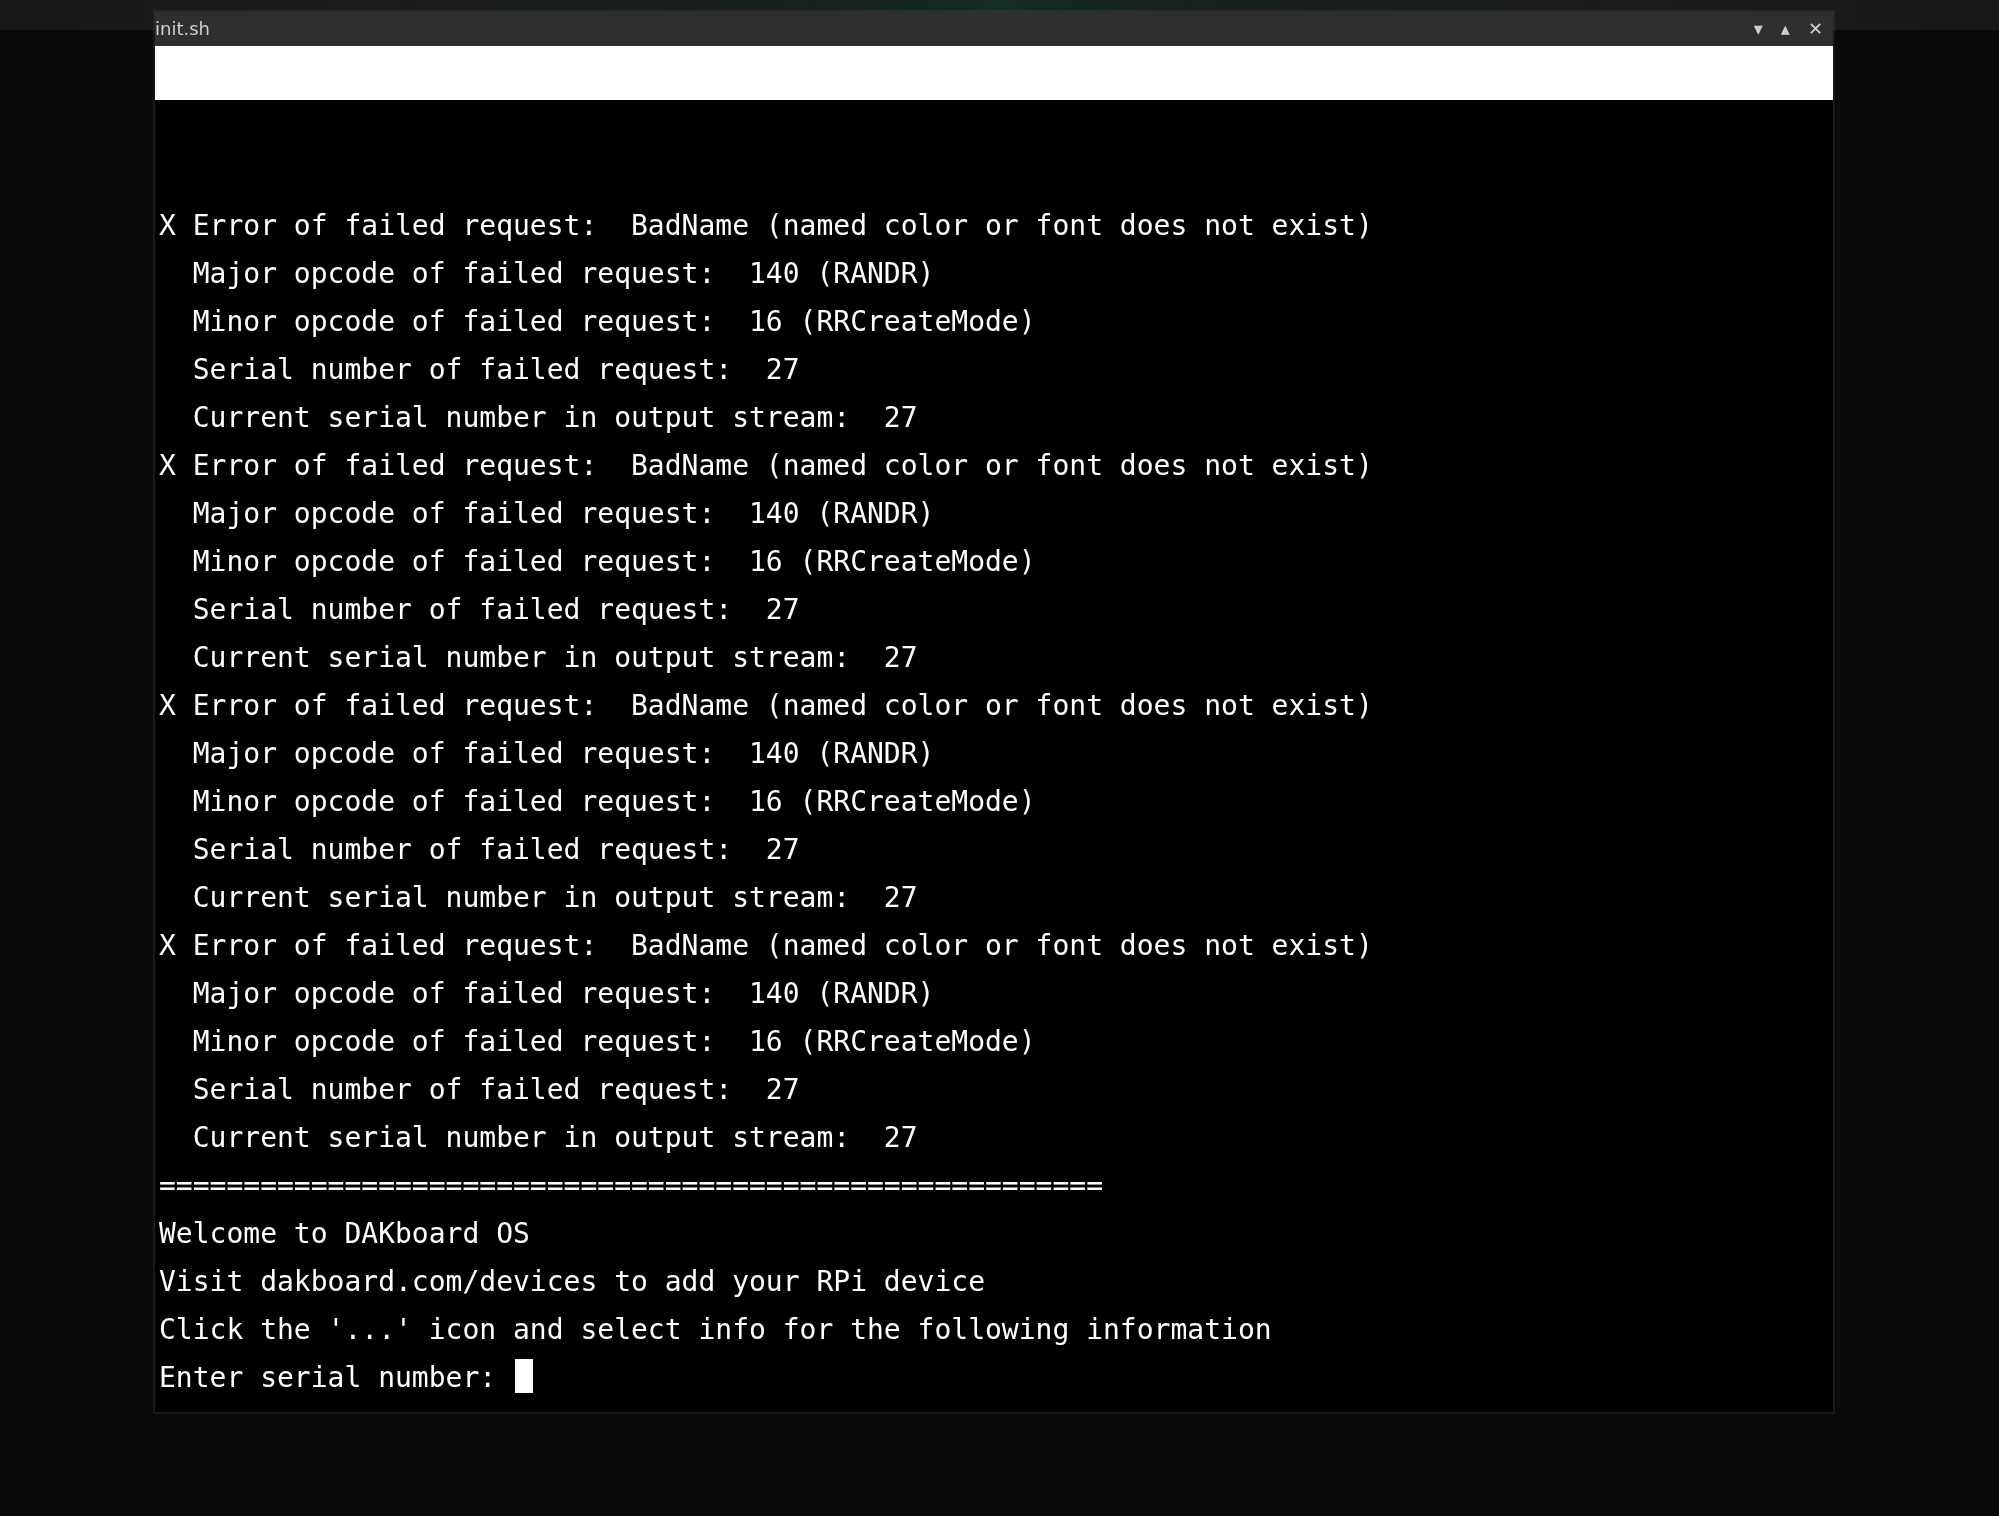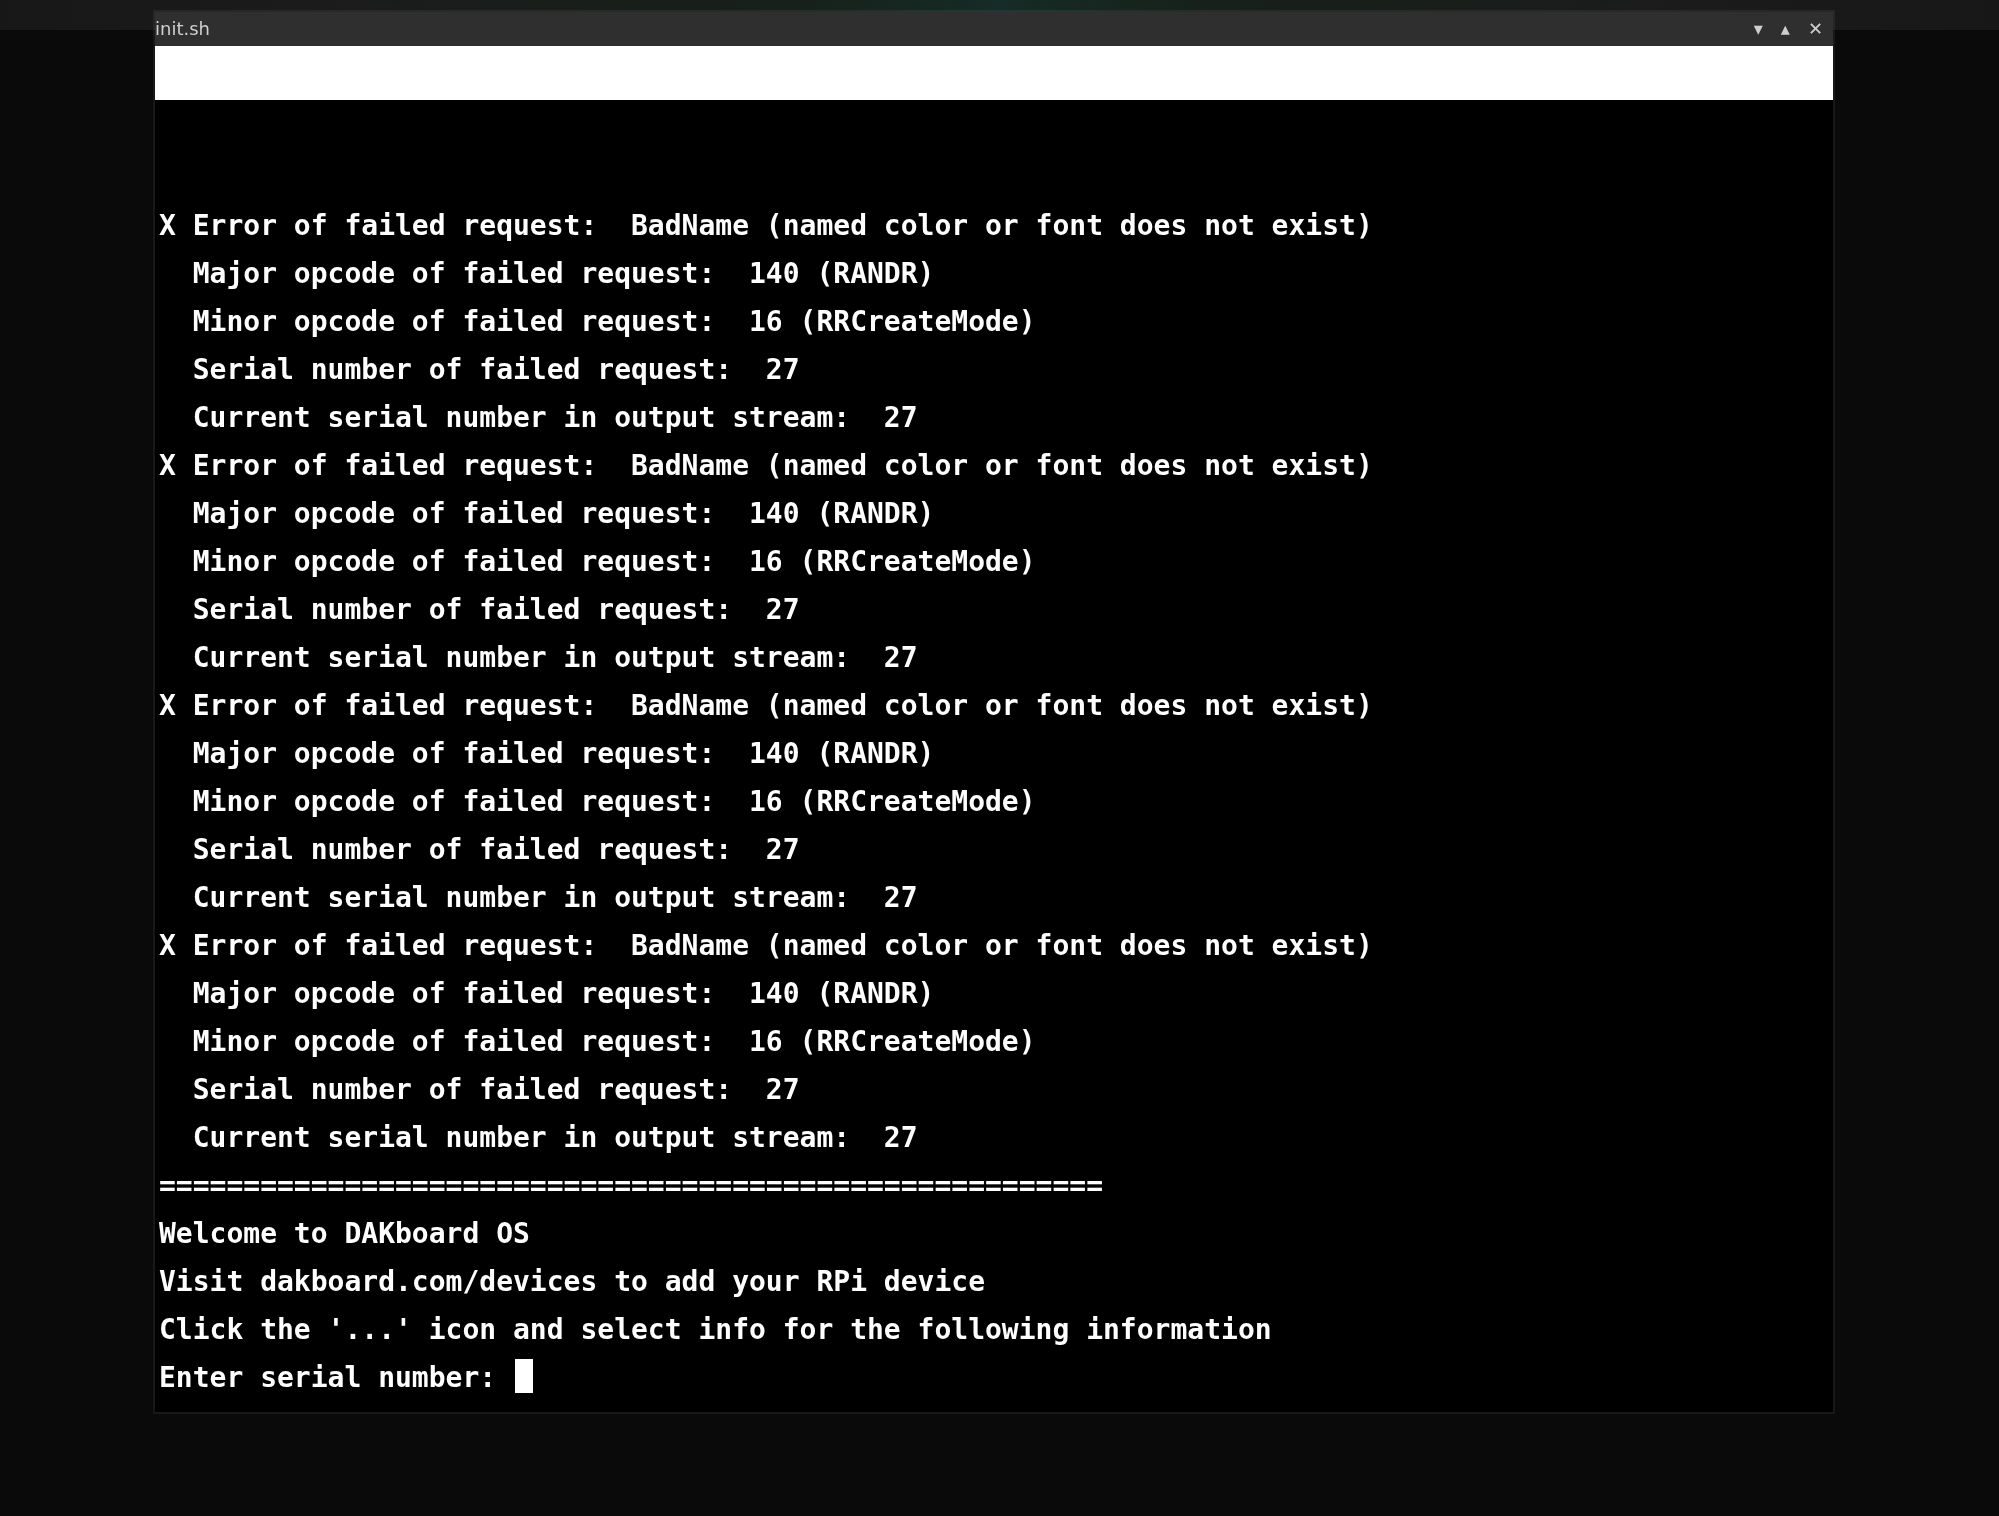--- a/index.html
+++ b/index.html
@@ -48,21 +48,20 @@
   .whitebar{height:58px;background:#fff;}
   .terminal{
     flex:1 1 auto;
     background:#000;
     color:#fff;
     font-size:28px;
     line-height:48px;
     padding:6px 4px 4px 4px;
     white-space:pre;
     overflow:hidden;
-    font-weight:bold;
   }
   .terminal .line{display:block;}
   .cursor{
     display:inline-block;
     width:18px;height:34px;
     background:#fff;
     vertical-align:-6px;
     margin-left:2px;
   }
 </style>

